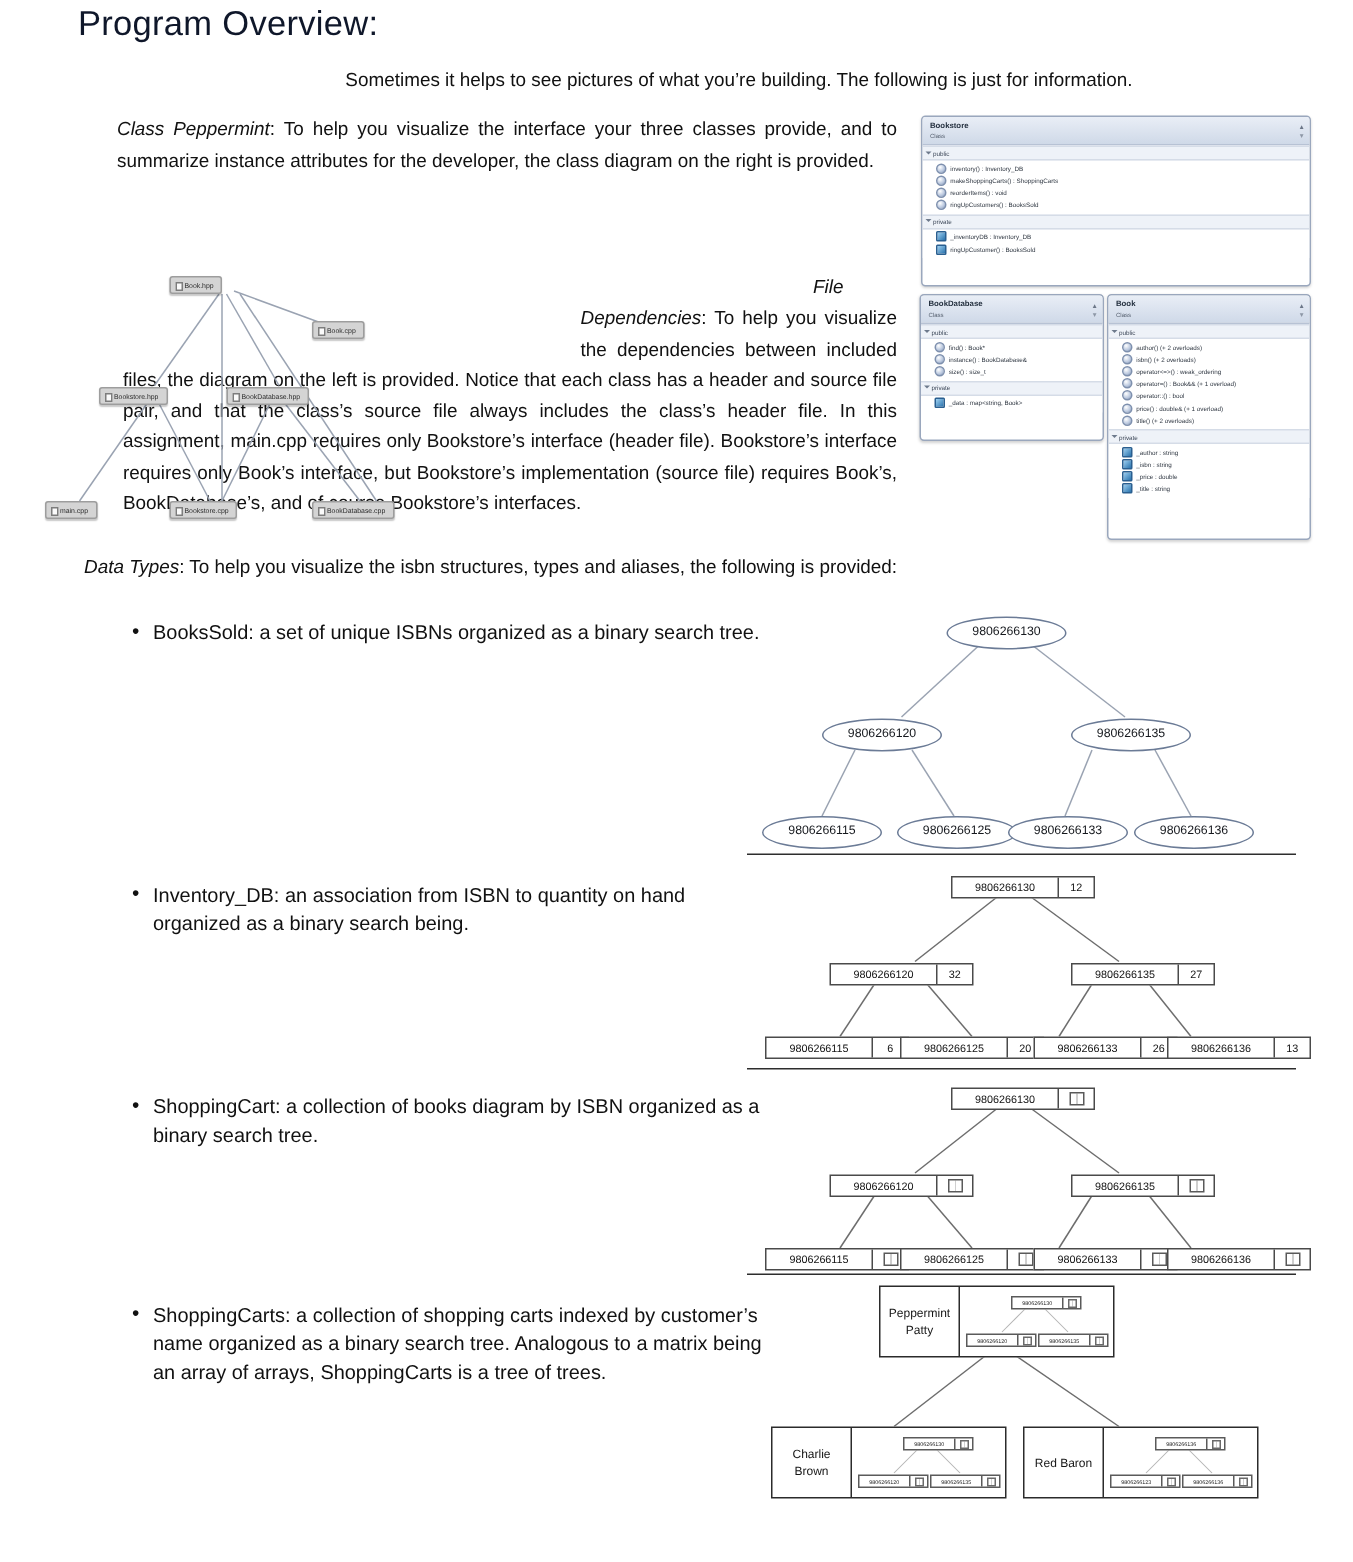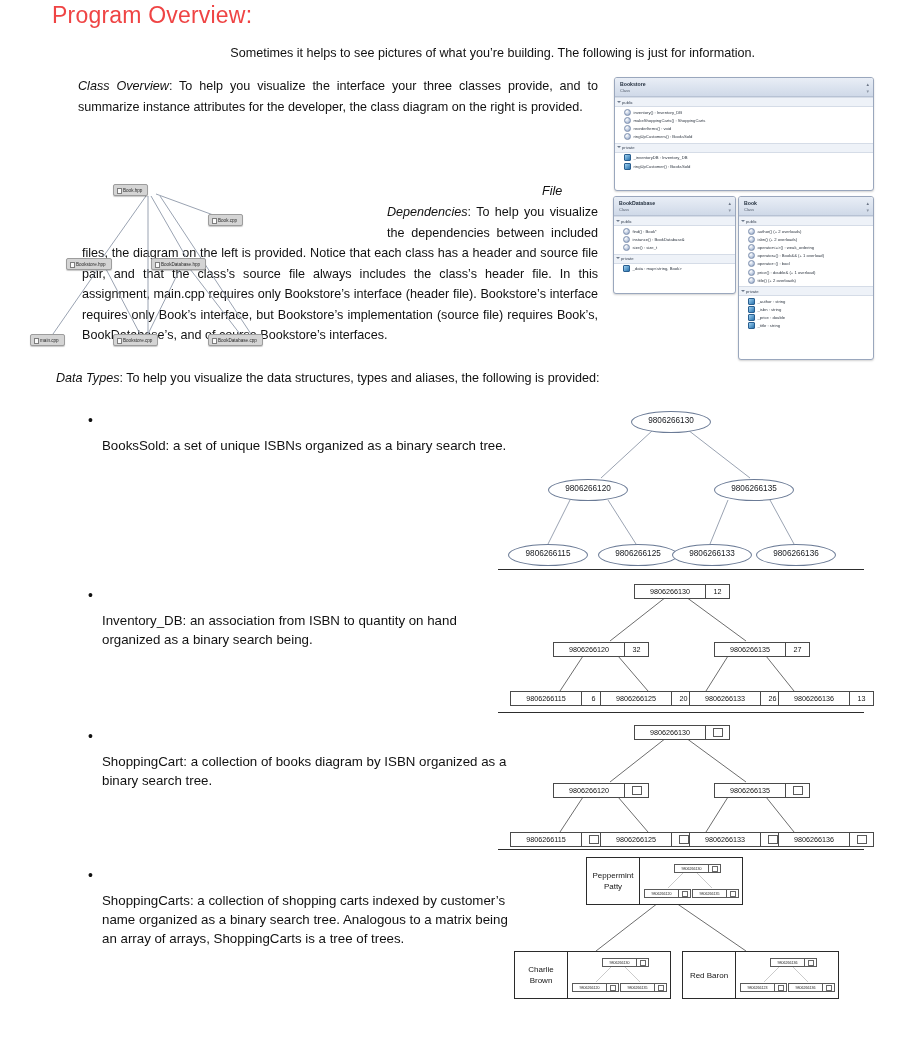--- a/index.html
+++ b/index.html
@@ -62,21 +62,21 @@
     line-height: 19px;
     color: #111;
     width: 420px;
   }
   .bullet .dot {
     position: absolute;
     left: 0px;
     top: -1px;
     font-size: 14px;
   }
-  .bullet .btext { display: block; padding-left: 14px; margin-top: 24px; }
+  .bullet .btext { display: block; padding-left: 14px; }
   #bullet-0 { left: 88px; top: 412px; }
   #bullet-1 { left: 88px; top: 587px; }
   #bullet-2 { left: 88px; top: 728px; }
   #bullet-3 { left: 88px; top: 867px; }
 
   
   .cls-box {
     position: absolute;
     border: 1px solid #9aa7bd;
     border-radius: 3px;
@@ -263,43 +263,43 @@
   .cartbox .ctree { position: relative; flex: 1 1 auto; }
 
   svg.edges { position: absolute; left: 0; top: 0; overflow: visible; }
   svg.edges line { stroke: #9aa3b2; stroke-width: 1; }
   svg.edges line.dark { stroke: #6d6d6d; }
   svg.edges line.mini { stroke: #b3b3b3; stroke-width: 0.7; }
 </style>
 </head>
 <body>
 
-<div id="page-title" style="color: #ef4444;">Program Overview:</div>
+<div id="page-title" style="color: #0f172a;">Program Overview:</div>
 
 <div class="para" id="intro-para">Sometimes it helps to see pictures of what you’re building.  The following is just for information.</div>
 
 <div class="para" id="class-structure-para">
-  <span class="lead">Class Overview</span><span>:  To help you visualize the interface your three classes provide, and to summarize instance attributes for the developer, the class diagram on the right is provided.</span>
+  <span class="lead">Class Peppermint</span><span>:  To help you visualize the interface your three classes provide, and to summarize instance attributes for the developer, the class diagram on the right is provided.</span>
 </div>
 
 <div class="para" id="file-dep-para">
   <span class="shape-float" style="height:20px"></span>
   <span class="shape-float" style="height:20px;width:135px"></span>
   <span class="shape-float" style="height:20px;width:170px"></span>
   <span class="shape-float" style="height:21px;width:190px"></span>
   <span class="shape-float" style="height:21px;width:175px"></span>
   <span class="shape-float" style="height:21px;width:160px"></span>
   <span class="shape-float" style="height:21px;width:125px"></span>
   <span class="shape-float" style="height:21px;width:105px"></span>
   <span class="shape-float" style="height:21px;width:200px"></span>
   <span class="lead">File Dependencies</span><span>:  To help you visualize the dependencies between included files, the diagram on the left is provided.  Notice that each class has a header and source file pair, and that the class’s source file always includes the class’s header file.  In this assignment, main.cpp requires only Bookstore’s interface (header file).  Bookstore’s interface requires only Book’s interface, but Bookstore’s implementation (source file) requires Book’s, BookDatabase’s, and of course Bookstore’s interfaces.</span>
 </div>
 
 <div class="para" id="data-types-para">
-  <span class="lead">Data Types</span><span>:  To help you visualize the data structures, types and aliases, the following is provided:</span>
+  <span class="lead">Data Types</span><span>:  To help you visualize the isbn structures, types and aliases, the following is provided:</span>
 </div>
 
 <div class="bullet" id="bullet-0">
   <span class="dot">•</span>
   <span class="btext">BooksSold: a set of unique ISBNs organized as a binary search tree.</span>
 </div>
 <div class="bullet" id="bullet-1">
   <span class="dot">•</span>
   <span class="btext">Inventory_DB: an association from ISBN to quantity on hand organized as a binary search being.</span>
 </div>

